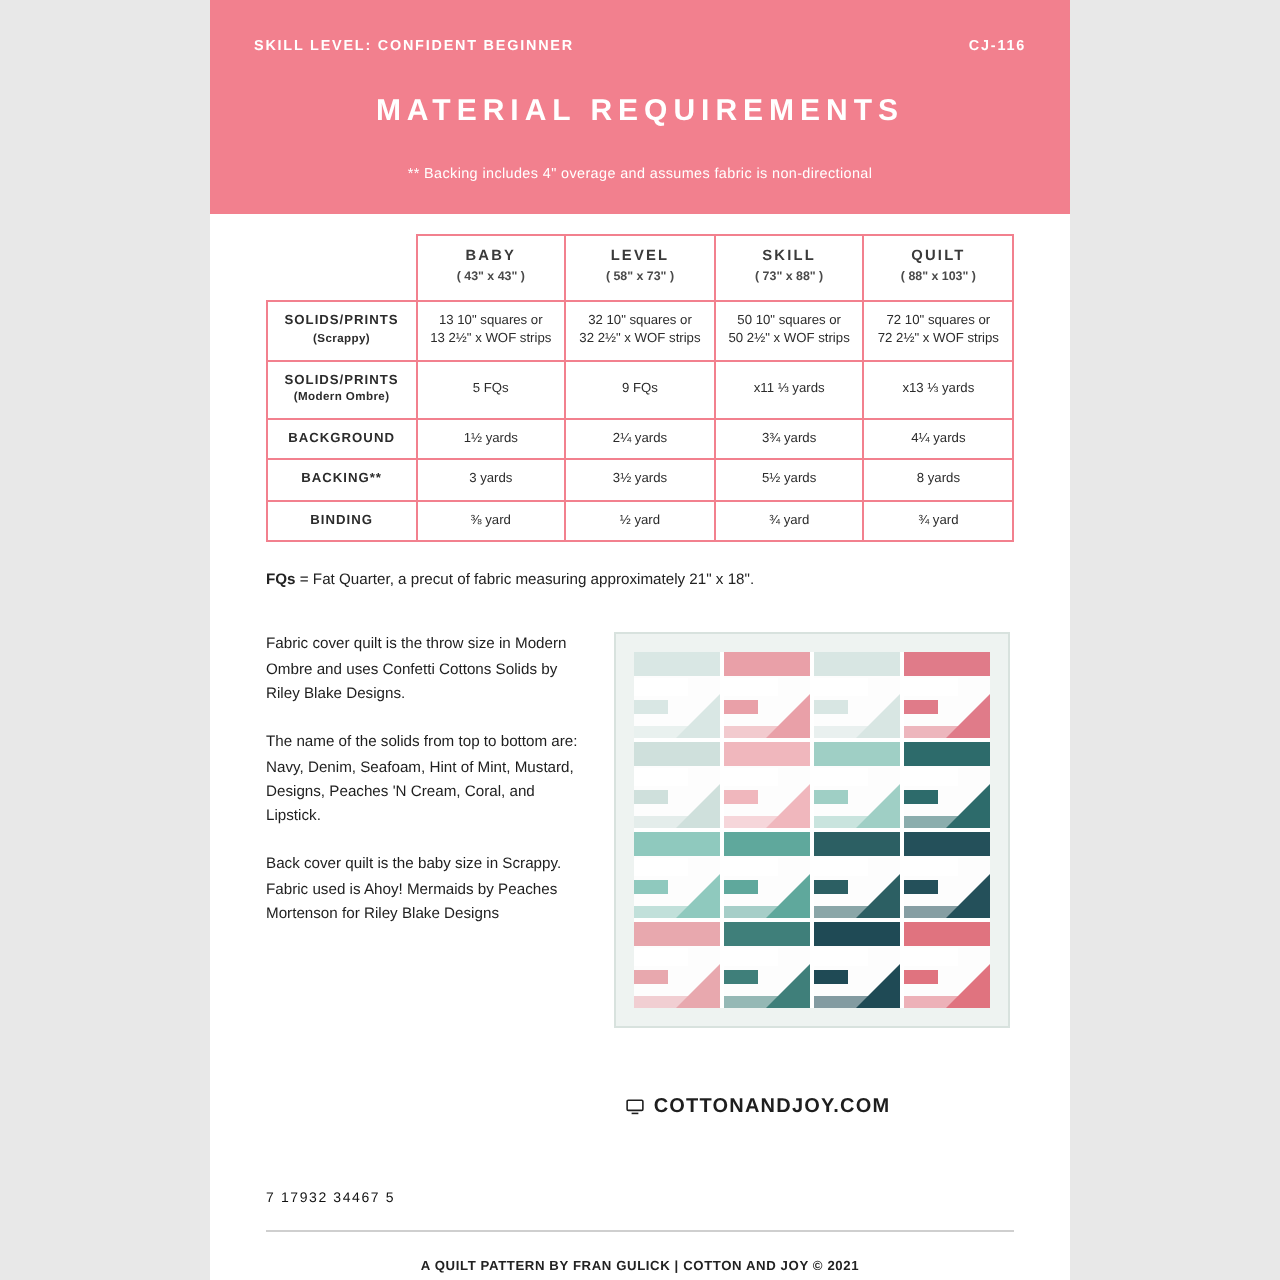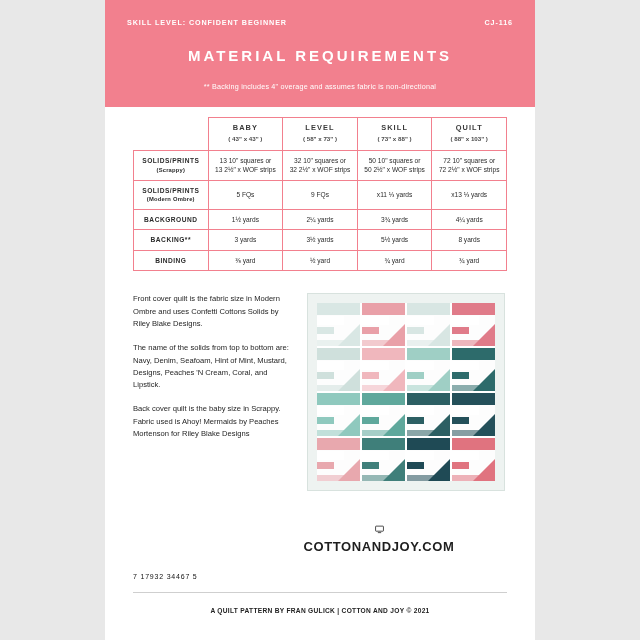--- a/index.html
+++ b/index.html
@@ -184,26 +184,25 @@
   .contact {
     flex: 1;
     text-align: center;
     padding-top: 4px;
   }
   .contact-line {
     display: flex;
     align-items: center;
     justify-content: center;
     gap: 5px;
-    font-size: 13px;
+    font-size: 10px;
     letter-spacing: 0.6px;
     color: #1e1e1e;
     margin-bottom: 6px;
     font-weight: bold;
-    flex-direction: column;
   }
   .ic {
     width: 9px; height: 9px;
     display: inline-block;
     position: relative;
   }
   .ic svg { display:block; }
   .hashtags {
     display: flex;
     justify-content: center;
@@ -308,24 +307,27 @@
           <span>BINDING</span>
         </td>
         <td>⅜ yard</td>
         <td>½ yard</td>
         <td>¾ yard</td>
         <td>¾ yard</td>
       </tr>
     </tbody>
   </table>
 
+  <div class="fqs-note">
+    <b>FQs</b><span> = Fat Quarter, a precut of fabric measuring approximately 21" x 18".</span>
+  </div>
 
   <div class="mid">
     <div class="mid-text">
-      <p>Front cover quilt is the fabric size in Modern Ombre and uses Confetti Cottons Solids by Riley Blake Designs.</p>
+      <p>Fabric cover quilt is the throw size in Modern Ombre and uses Confetti Cottons Solids by Riley Blake Designs.</p>
       <p>The name of the solids from top to bottom are: Navy, Denim, Seafoam, Hint of Mint, Mustard, Designs, Peaches 'N Cream, Coral, and Lipstick.</p>
       <p>Back cover quilt is the baby size in Scrappy. Fabric used is Ahoy! Mermaids by Peaches Mortenson for Riley Blake Designs</p>
     </div>
     <div class="quilt-wrap">
       <div class="quilt">
         <div class="quilt-inner" id="quilt-grid">
             <div class="blk" style="color: rgb(217, 231, 228);">
               <span class="b1" style="background:#d9e7e4"></span>
               <span class="b2" style="background:#ffffff"></span>
               <span class="b3" style="background:#d9e7e4"></span>

